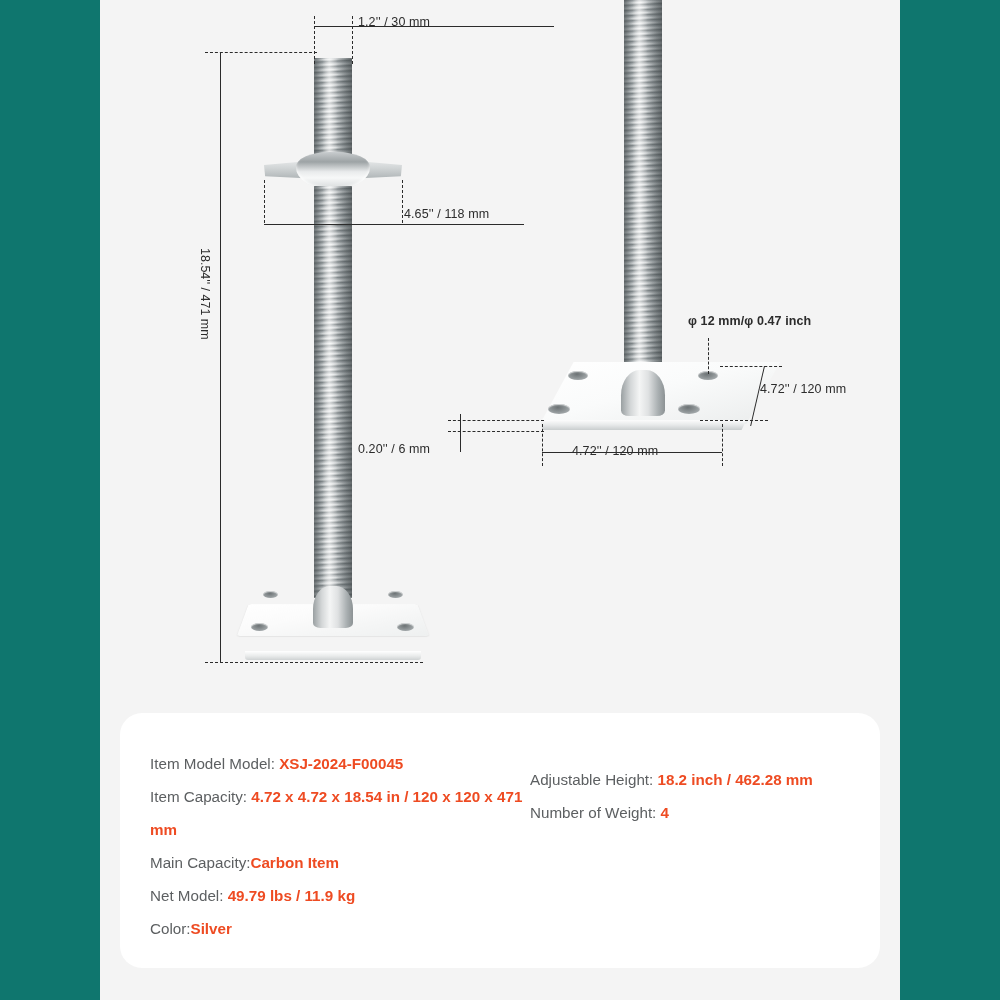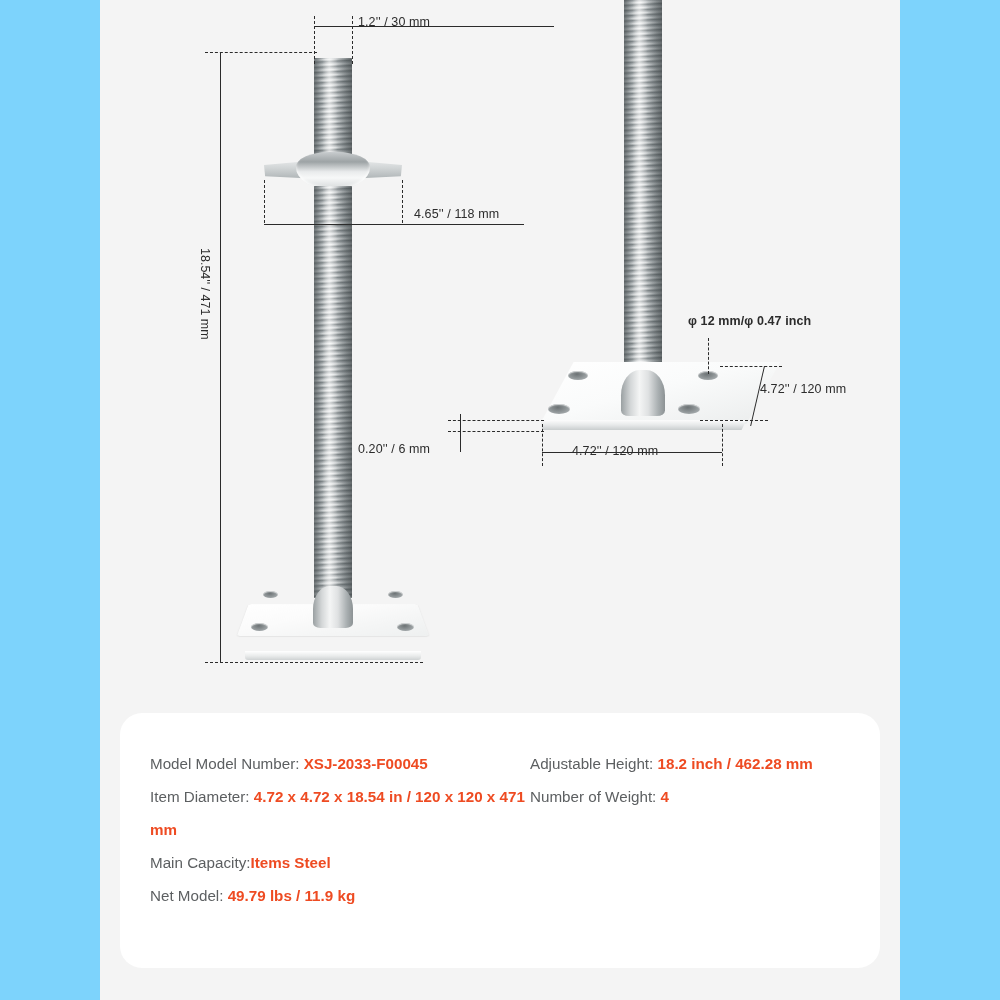--- a/index.html
+++ b/index.html
@@ -2,21 +2,21 @@
 <html><head>
 <meta charset="utf-8">
 <style>
   html,body{margin:0;padding:0;}
   body{
     width:1000px;height:1000px;
     background:#ffffff;
     font-family:"Liberation Sans","DejaVu Sans",sans-serif;
     overflow:hidden;
   }
-  .page{position:relative;width:1000px;height:1000px;background:#7dd3fc;}
+  .page{position:relative;width:1000px;height:1000px;background:#0f766e;}
   .stage{
     position:absolute;left:100px;top:0;width:800px;height:1000px;
     background:#f4f4f4;
   }
 
   
   .dline{position:absolute;background:#2b2b2b;}
   .dline.h{height:1px;}
   .dline.v{width:1px;}
   .dashed-h{
@@ -109,21 +109,21 @@
   .card{
     position:absolute;left:120px;top:713px;width:760px;height:255px;
     background:#ffffff;border-radius:22px;
   }
   .cols{
     position:absolute;left:30px;top:34px;right:18px;
     display:flex;gap:0;
   }
   .col{flex:0 0 auto;}
   .col.left{width:380px;}
-  .col.right{width:360px;}
+  .col.right{width:360px;margin-top:16px;}
   .spec{
     font-size:15.2px;
     line-height:33px;
     color:#5c5f61;
     white-space:normal;
   }
   .spec .v{color:#ee4b22;font-weight:bold;}
 </style>
 </head>
 <body>
@@ -165,21 +165,21 @@
     <span class="lbl" style="left:258px;top:15px;">1.2'' / 30 mm</span>
 
     <div class="dashed-h" style="left:105px;top:52px;width:112px;"></div>
     <div class="dashed-h" style="left:105px;top:662px;width:218px;"></div>
     <div class="dline v" style="left:120px;top:52px;height:610px;"></div>
     <span class="lbl-rot" style="left:112px;top:248px;">18.54'' / 471 mm</span>
 
     <div class="dashed-v" style="left:164px;top:180px;height:43px;"></div>
     <div class="dashed-v" style="left:302px;top:180px;height:43px;"></div>
     <div class="dline h" style="left:164px;top:224px;width:260px;"></div>
-    <span class="lbl" style="left:314px;top:207px;text-align:center;">4.65'' / 118 mm</span>
+    <span class="lbl" style="left:304px;top:207px;text-align:center;">4.65'' / 118 mm</span>
 
     <div>
 
       <div class="rod" style="left:524px;top:-4px;width:38px;height:382px;"></div>
 
       <div style="position:absolute;left:440px;top:362px;width:240px;height:62px;
                   background:linear-gradient(165deg,#ffffff 0%,#fafbfb 45%,#eaecec 100%);
                   clip-path:polygon(14% 0%,100% 0%,86% 100%,0% 100%);
                   box-shadow:0 1px 2px rgba(0,0,0,.08);"></div>
 
@@ -214,30 +214,33 @@
     <div class="dline h" style="left:442px;top:452px;width:180px;"></div>
     <span class="lbl" style="left:472px;top:444px;">4.72'' / 120 mm</span>
 
   </div>
 
   <div class="card">
     <div class="cols">
 
       <div class="col left">
         <div class="spec">
-          <span>Model Model Number: </span><span class="v">XSJ-2033-F00045</span>
-        </div>
-        <div class="spec">
-          <span>Item Diameter: </span><span class="v">4.72 x 4.72 x 18.54 in / 120 x 120 x 471 mm</span>
-        </div>
-        <div class="spec">
-          <span>Main Capacity:</span><span class="v">Items Steel</span>
+          <span>Item Model Model: </span><span class="v">XSJ-2024-F00045</span>
+        </div>
+        <div class="spec">
+          <span>Item Capacity: </span><span class="v">4.72 x 4.72 x 18.54 in / 120 x 120 x 471 mm</span>
+        </div>
+        <div class="spec">
+          <span>Main Capacity:</span><span class="v">Carbon Item</span>
         </div>
         <div class="spec">
           <span>Net Model: </span><span class="v">49.79 lbs / 11.9 kg</span>
+        </div>
+        <div class="spec">
+          <span>Color:</span><span class="v">Silver</span>
         </div>
       </div>
 
       <div class="col right">
         <div class="spec">
           <span>Adjustable Height: </span><span class="v">18.2 inch / 462.28 mm</span>
         </div>
         <div class="spec">
           <span>Number of Weight: </span><span class="v">4</span>
         </div>

